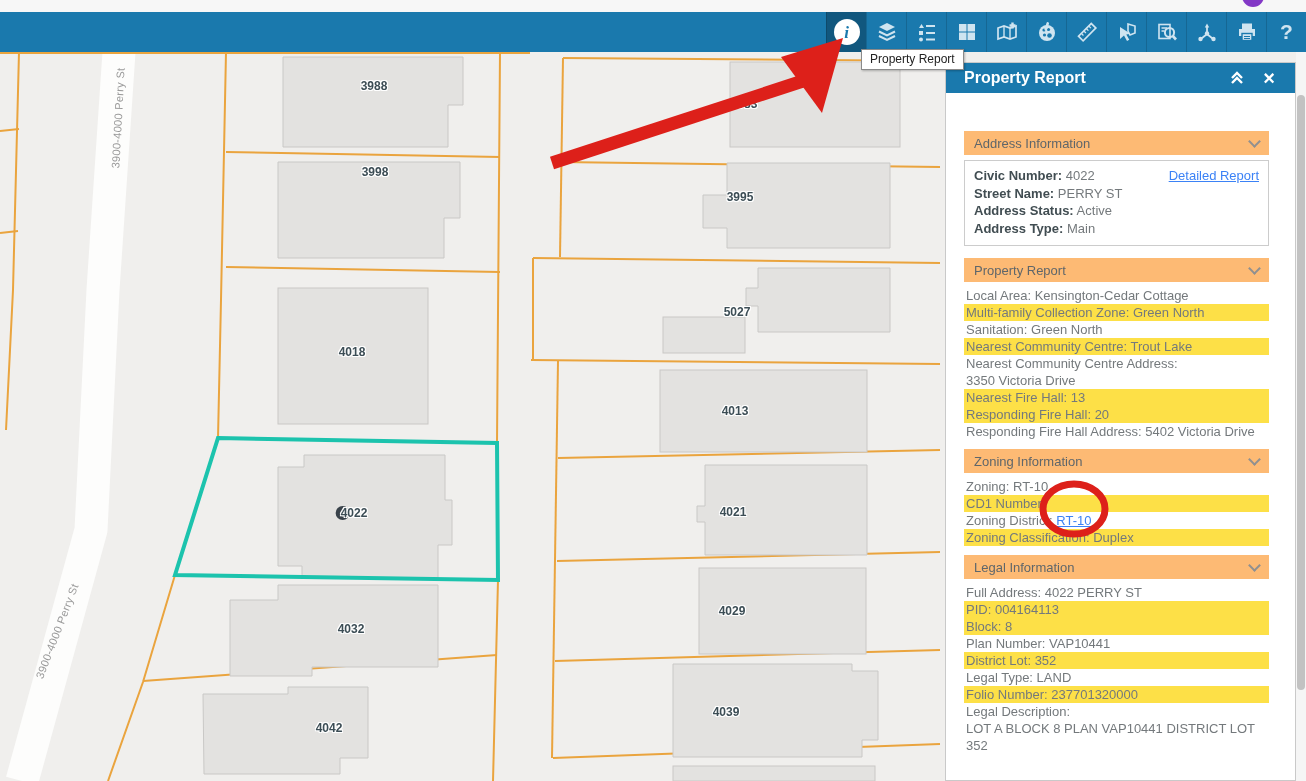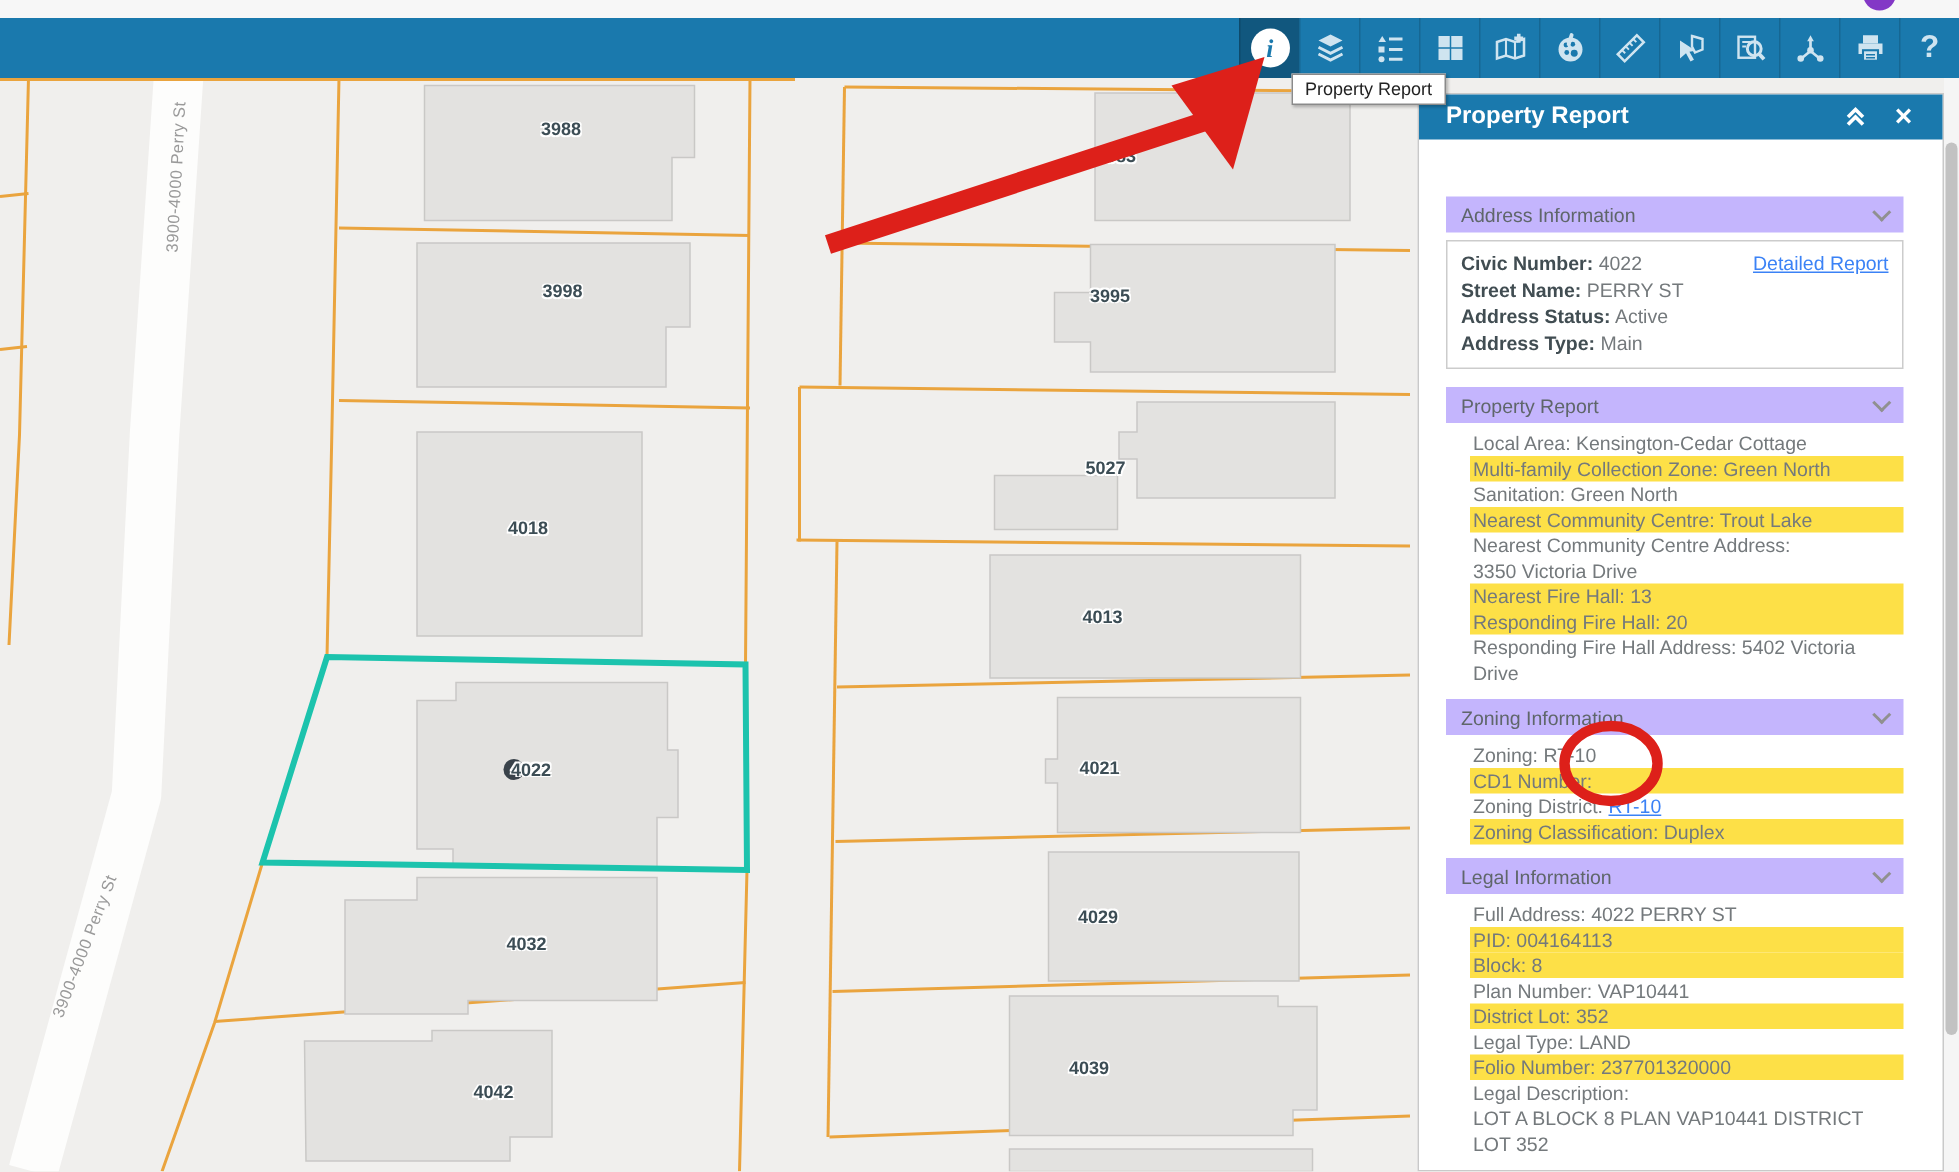--- a/index.html
+++ b/index.html
@@ -34,29 +34,29 @@
           white-space:nowrap;z-index:4;letter-spacing:0.3px;}
 
   
   #panel{position:absolute;left:945px;top:62px;width:351px;height:719px;background:#fff;
          border:1px solid #c9c9c9;box-sizing:border-box;z-index:20;}
   #panel-header{height:30px;background:#1a79ad;display:flex;align-items:center;padding:0 14px 0 18px;}
   #panel-title{color:#fff;font-weight:bold;font-size:16px;flex:1;}
   .phicon{width:24px;height:20px;display:flex;align-items:center;justify-content:center;cursor:pointer;margin-left:8px;}
   .phicon .x{color:#fff;font-size:20px;font-weight:bold;line-height:1;}
   #panel-body{padding:29px 26px 0 18px;}
-  .sec-head{height:24px;background:#c4b5fd;display:flex;align-items:center;justify-content:space-between;
+  .sec-head{height:24px;background:#fdba74;display:flex;align-items:center;justify-content:space-between;
             padding:0 10px;margin-top:9px;margin-bottom:5px;color:#5f666a;font-size:13px;cursor:pointer;}
   .chev{width:7px;height:7px;border-right:2px solid #909090;border-bottom:2px solid #909090;
         transform:rotate(45deg);margin-top:-4px;}
   .addr-box{border:1px solid #ccc;background:#fff;padding:6px 9px 8px;margin:0 0 12px;}
   .arow{font-size:13px;line-height:17.5px;}
   .blbl{font-weight:bold;color:#414d52;}
   .pval{color:#74797c;}
-  .prow{font-size:13px;color:#74797c;line-height:17px;padding-left:2px;margin-left:16px;}
+  .prow{font-size:13px;color:#74797c;line-height:17px;padding-left:2px;}
   .prow.shaded{background:#fde047;}
   .pline{font-size:13px;color:#74797c;line-height:17px;}
   .vlink{color:#3b82f6;text-decoration:underline;}
   .dlink{float:right;}
 
   
   #scrolltrack{position:absolute;left:1296px;top:52px;width:10px;height:729px;background:#f5f5f5;z-index:25;}
   #scrollthumb{position:absolute;left:1297px;top:95px;width:8px;height:595px;background:#c2c2c2;border-radius:4px;z-index:26;cursor:pointer;}
 
   
@@ -203,21 +203,21 @@
       <polygon points="705,465 867,465 867,555 705,555 705,522 697,522 697,506 705,506"></polygon>
       <rect x="699" y="568" width="167" height="86"></rect>
       <polygon points="673,664 852,664 852,671 878,671 878,740 862,740 862,757 673,757"></polygon>
       <rect x="673" y="766" width="202" height="15"></rect>
     </g>
 
     <polygon points="218,438 497,443 498,580 175,575" fill="none" stroke="#1cc3ad" stroke-width="4"></polygon>
   </svg>
   <div id="map-labels">
       <div class="plabel" style="left: 374px; top: 34px;"><span>3988</span></div>
-      <div class="plabel" style="left: 375px; top: 142px; text-align: right;"><span>3998</span></div>
+      <div class="plabel" style="left: 375px; top: 120px; text-align: right;"><span>3998</span></div>
       <div class="plabel" style="left: 352px; top: 300px;"><span>4018</span></div>
       <div class="plabel" style="left: 354px; top: 461px;"><span class="dot"></span><span>4022</span></div>
       <div class="plabel" style="left: 351px; top: 577px;"><span>4032</span></div>
       <div class="plabel" style="left: 329px; top: 676px;"><span>4042</span></div>
       <div class="plabel" style="left: 744px; top: 52px;"><span>3983</span></div>
       <div class="plabel" style="left: 740px; top: 145px;"><span>3995</span></div>
       <div class="plabel" style="left: 737px; top: 260px;"><span>5027</span></div>
       <div class="plabel" style="left: 735px; top: 359px;"><span>4013</span></div>
       <div class="plabel" style="left: 733px; top: 460px;"><span>4021</span></div>
       <div class="plabel" style="left: 732px; top: 559px;"><span>4029</span></div>

